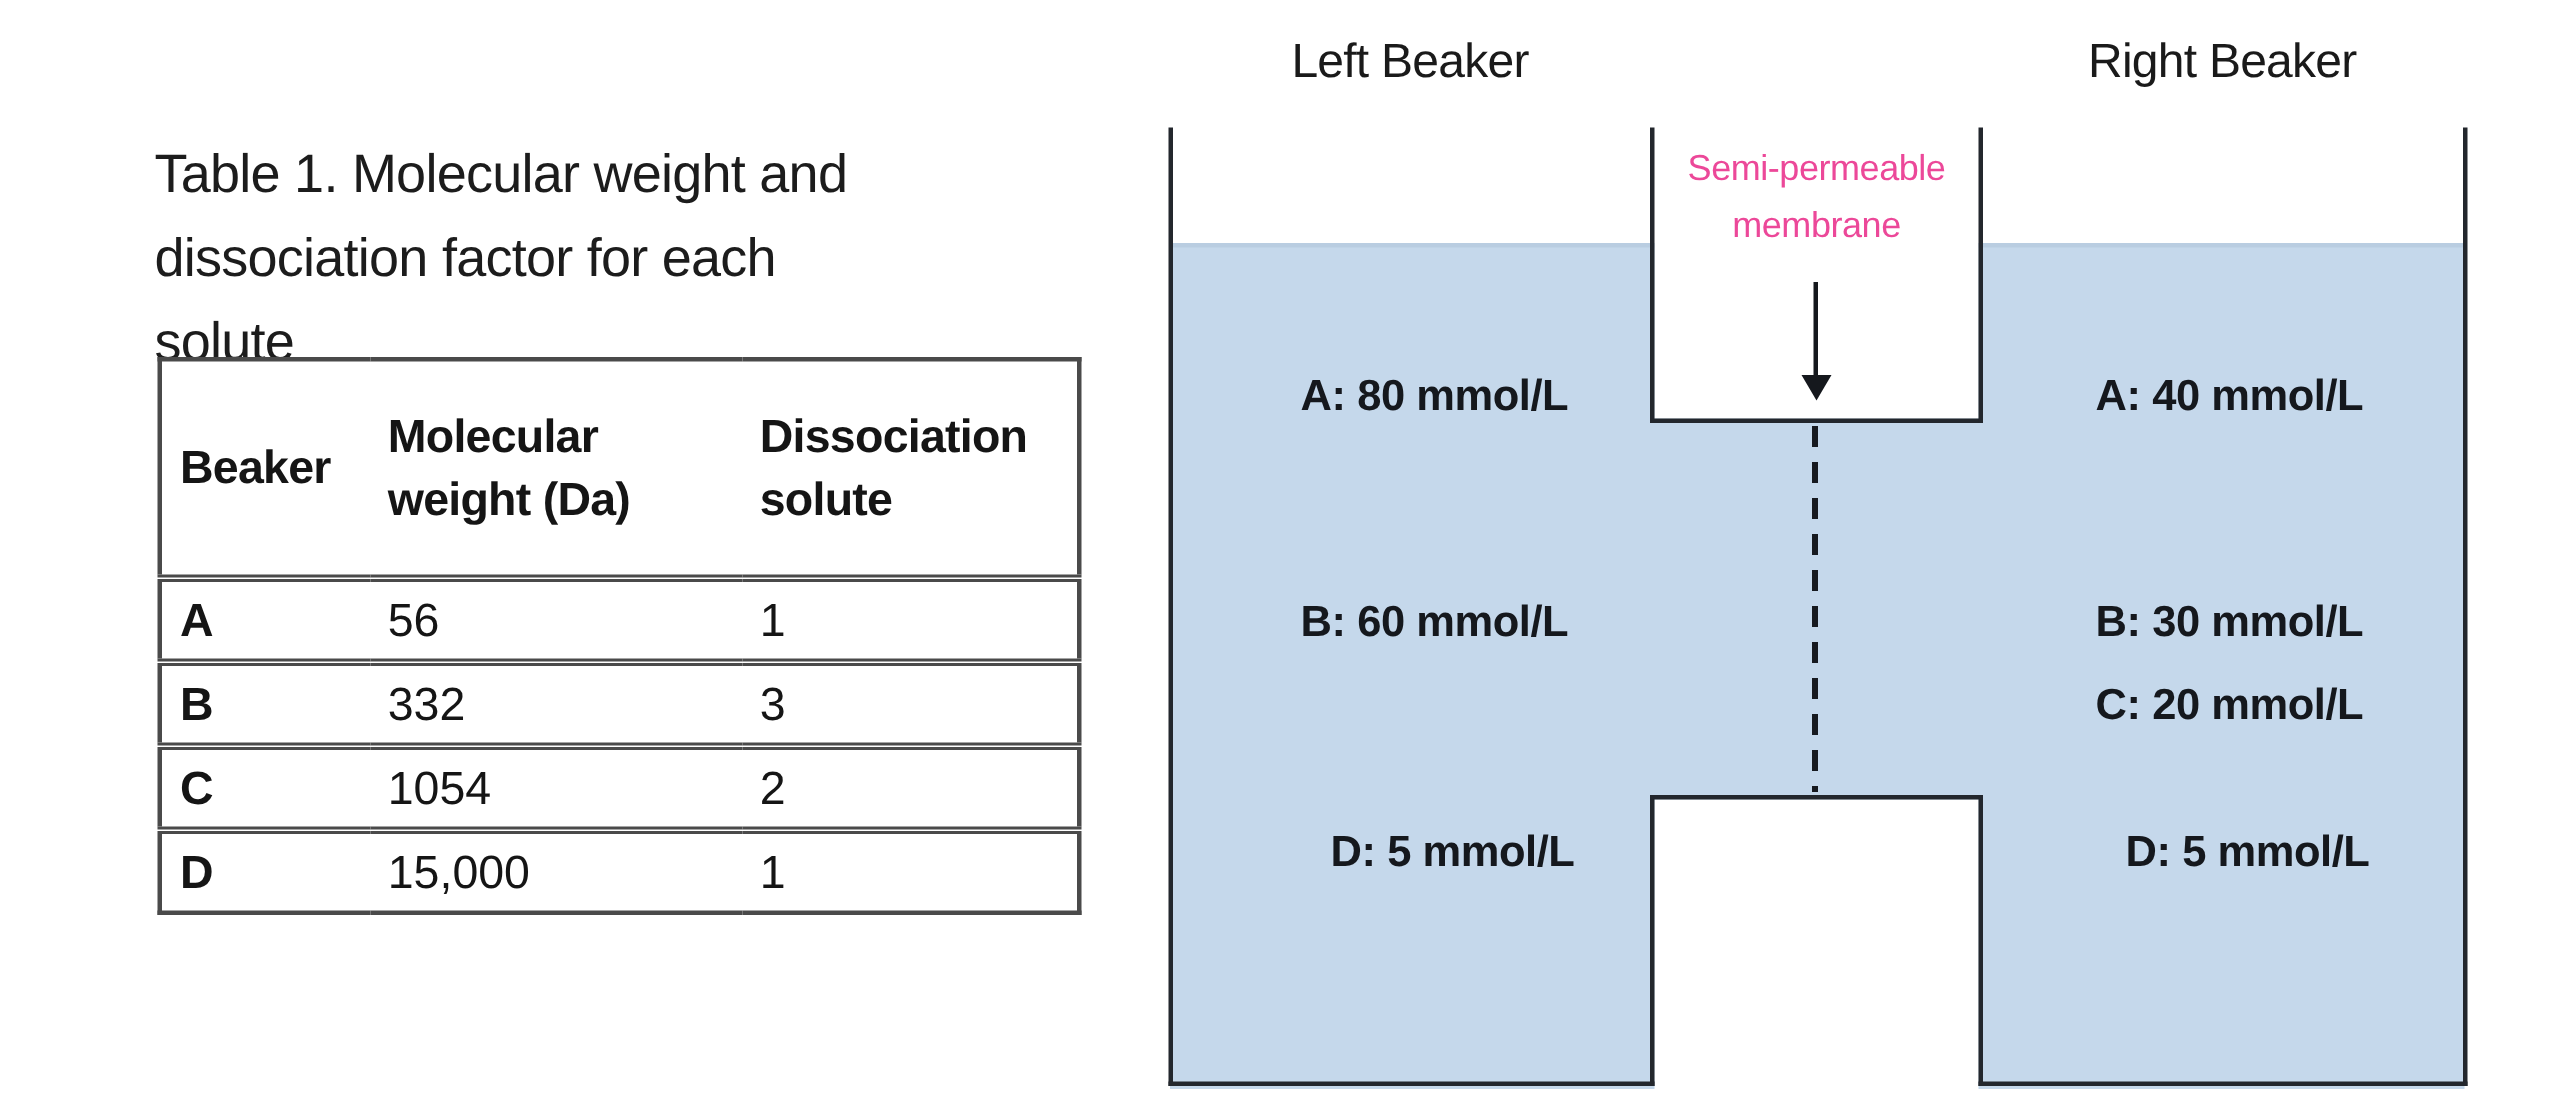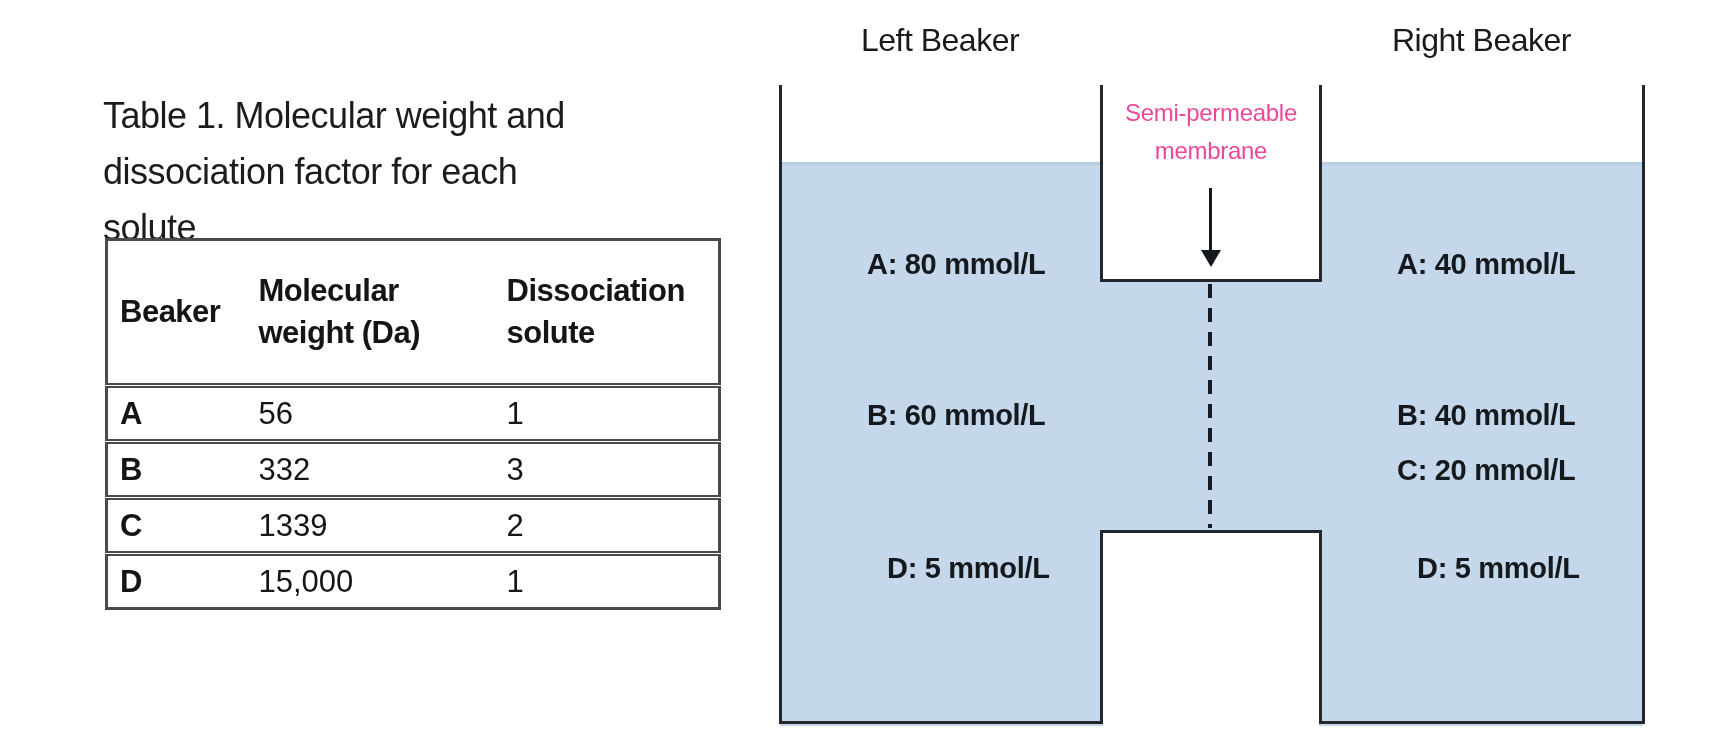--- a/index.html
+++ b/index.html
@@ -127,21 +127,21 @@
         <td>56</td>
         <td>1</td>
       </tr>
       <tr>
         <td>B</td>
         <td>332</td>
         <td>3</td>
       </tr>
       <tr>
         <td>C</td>
-        <td>1339</td>
+        <td>1054</td>
         <td>2</td>
       </tr>
       <tr>
         <td>D</td>
         <td>15,000</td>
         <td>1</td>
       </tr>
     </tbody>
   </table>
 
@@ -167,17 +167,17 @@
   <div class="membrane-label">Semi-permeable membrane</div>
   <div class="arrow-stem"></div>
   <div class="arrow-head"></div>
   <div class="membrane-dash"></div>
 
   <div class="conc l row0">A: 80 mmol/L</div>
   <div class="conc l row1">B: 60 mmol/L</div>
   <div class="conc l row3">D: 5 mmol/L</div>
 
   <div class="conc r row0">A: 40 mmol/L</div>
-  <div class="conc r row1">B: 40 mmol/L</div>
+  <div class="conc r row1">B: 30 mmol/L</div>
   <div class="conc r row2">C: 20 mmol/L</div>
   <div class="conc r row3">D: 5 mmol/L</div>
 
 </div>
 
 </body></html>

